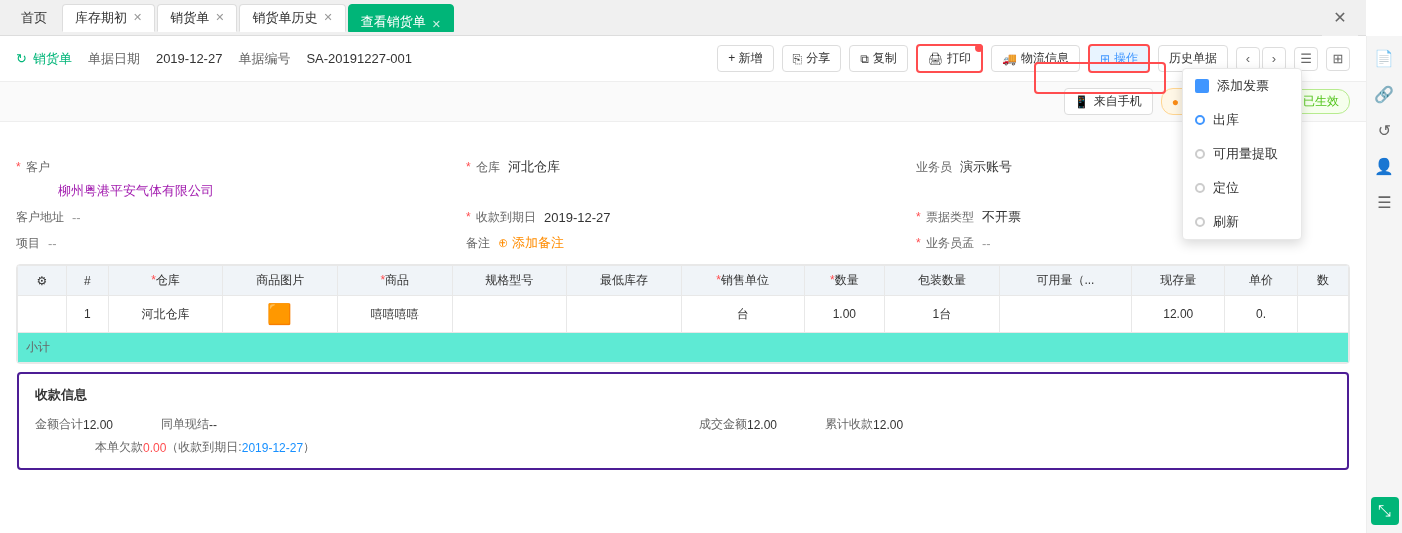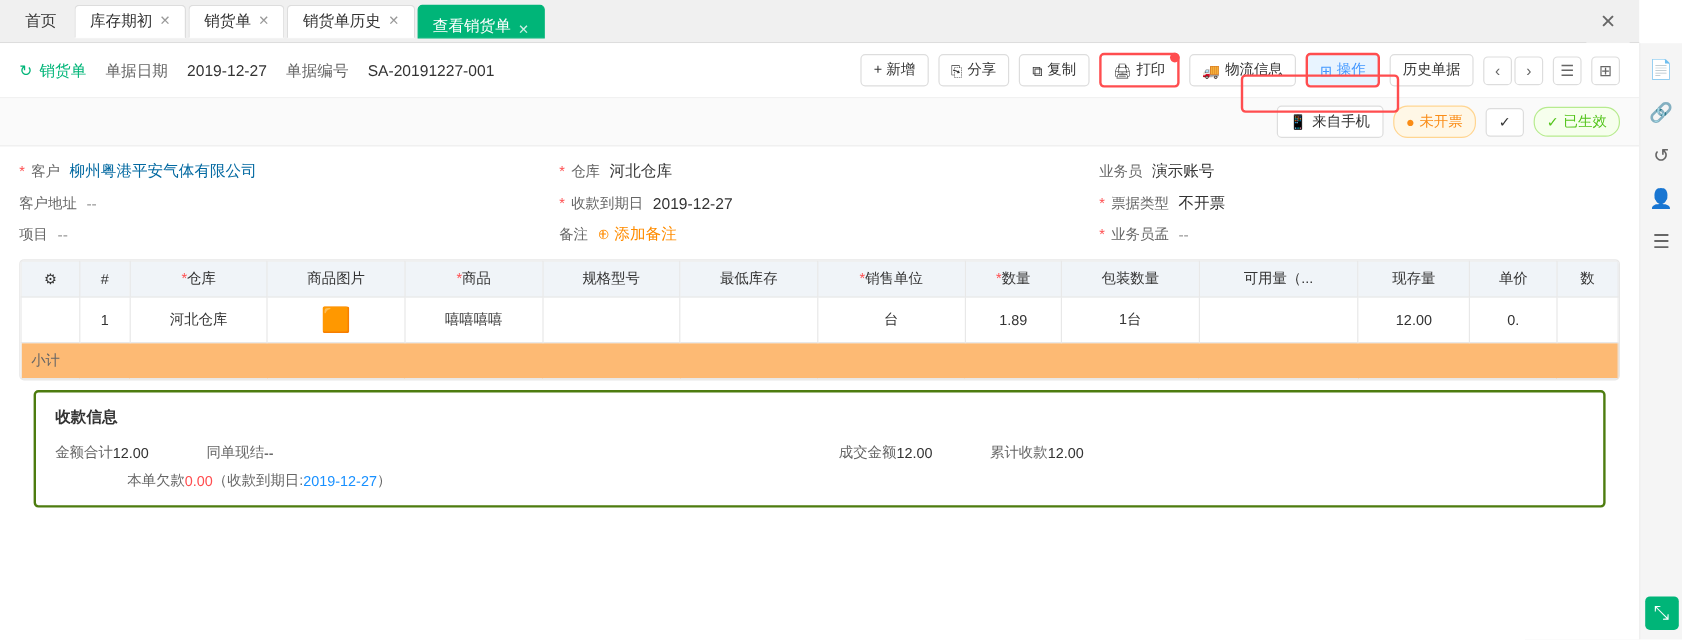--- a/index.html
+++ b/index.html
@@ -61,26 +61,26 @@
     .table-container { margin: 0 16px; border: 1px solid #e8e8e8; border-radius: 4px; overflow: hidden; }
     .table { width: 100%; border-collapse: collapse; font-size: 12px; }
     .table th {
       background: #f0f4f8; padding: 6px 8px; border: 1px solid #e8e8e8;
       font-weight: 500; color: #333; white-space: nowrap; text-align: center;
     }
     .table td {
       padding: 6px 8px; border: 1px solid #e8e8e8; text-align: center;
       color: #333; background: #fff;
     }
-    .table tr.subtotal td { background: #fdba74; color: #666; }
+    .table tr.subtotal td { background: #5eead4; color: #666; }
     .required-star { color: #ff4d4f; }
 
     
     .summary-section {
-      margin: 8px 28px; padding: 12px 16px; border: 2px solid #4d7c0f;
+      margin: 8px 17px; padding: 12px 16px; border: 2px solid #4c1d95;
       border-radius: 4px; background: #fff; display: grid; grid-template-columns: 1fr 1fr; gap: 4px 32px;
     }
     .summary-title { font-weight: bold; font-size: 13px; margin-bottom: 8px; grid-column: 1/-1; }
     .summary-row { display: flex; align-items: center; gap: 0; font-size: 12px; }
     .summary-label { color: #666; white-space: nowrap; }
     .summary-value { color: #333; }
     .summary-value-red { color: #ff4d4f; }
     .summary-value-date { color: #1890ff; }
 
     
@@ -214,21 +214,21 @@
         <span>已生效</span>
       </button>
     </div>
 
     <div class="form-section">
       <div class="form-row">
         <span class="form-label">
           <span class="form-required">*</span>
           <span>客户</span>
         </span>
-        <span class="form-value" style="color:#0369a1;">柳州粤港平安气体有限公司</span>
+        <span class="form-value" style="color:#a21caf;margin-top:48px;">柳州粤港平安气体有限公司</span>
       </div>
       <div class="form-row">
         <span class="form-label">
           <span class="form-required">*</span>
           <span>仓库</span>
         </span>
         <span class="form-value">河北仓库</span>
       </div>
       <div class="form-row">
         <span class="form-label">业务员</span>
@@ -295,21 +295,21 @@
         <tbody>
           <tr>
             <td></td>
             <td>1</td>
             <td>河北仓库</td>
             <td style="font-size:20px;">🟧</td>
             <td>嘻嘻嘻嘻</td>
             <td></td>
             <td></td>
             <td>台</td>
-            <td>1.89</td>
+            <td>1.00</td>
             <td>1台</td>
             <td></td>
             <td>12.00</td>
             <td>0.</td>
             <td></td>
           </tr>
           <tr class="subtotal">
             <td colspan="14" style="text-align:left; padding-left:8px;">小计</td>
           </tr>
         </tbody>
@@ -339,20 +339,42 @@
           <span class="summary-label">本单欠款</span>
           <span class="summary-value-red">0.00</span>
           <span class="summary-label">（收款到期日:</span>
           <span class="summary-value-date">2019-12-27</span>
           <span class="summary-label">）</span>
         </div>
       </div>
     </div>
   </div>
 
+  <div class="dropdown-overlay">
+    <div class="dropdown-item">
+      <span class="dropdown-icon-square"></span>
+      <span>添加发票</span>
+    </div>
+    <div class="dropdown-item">
+      <span class="dropdown-icon-circle"></span>
+      <span>出库</span>
+    </div>
+    <div class="dropdown-item">
+      <span style="width:10px; height:10px; border:2px solid #ccc; border-radius:50%; display:inline-block;"></span>
+      <span>可用量提取</span>
+    </div>
+    <div class="dropdown-item">
+      <span style="width:10px; height:10px; border:2px solid #ccc; border-radius:50%; display:inline-block;"></span>
+      <span>定位</span>
+    </div>
+    <div class="dropdown-item">
+      <span style="width:10px; height:10px; border:2px solid #ccc; border-radius:50%; display:inline-block;"></span>
+      <span>刷新</span>
+    </div>
+  </div>
 
   <div style="position:absolute; top:62px; right:236px; width:132px; height:32px; border:2px solid #ff4d4f; border-radius:4px; pointer-events:none; z-index:99;"></div>
 
   <div class="right-sidebar" style="top:36px; height:calc(533px - 36px);">
     <div class="sidebar-icon">📄</div>
     <div class="sidebar-icon">🔗</div>
     <div class="sidebar-icon">↺</div>
     <div class="sidebar-icon">👤</div>
     <div class="sidebar-icon">☰</div>
     <div class="sidebar-icon sidebar-icon-bottom sidebar-icon-green">⤡</div>

